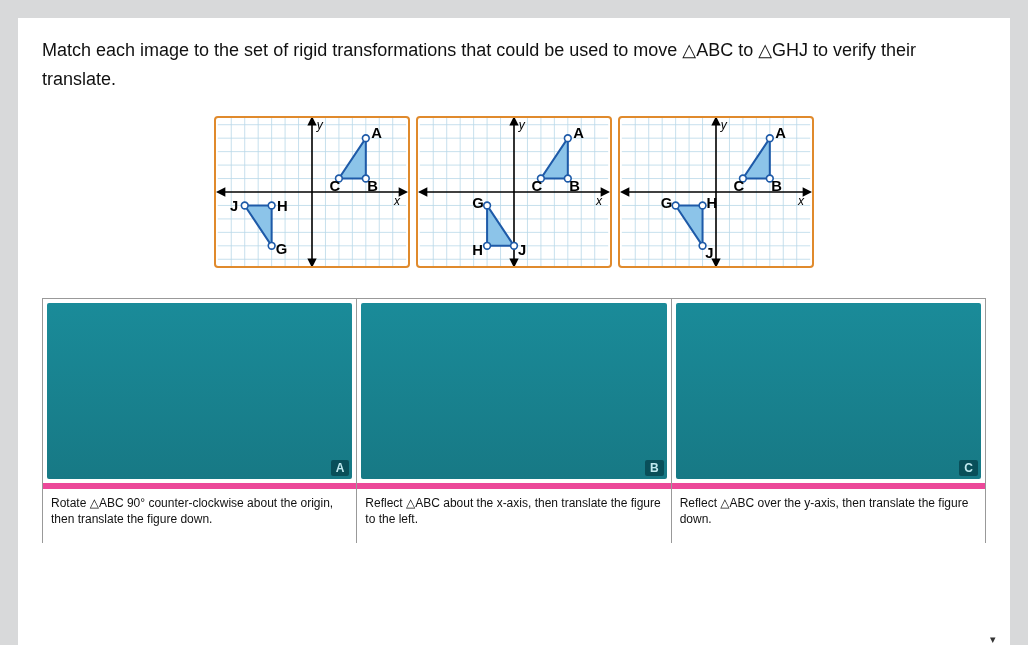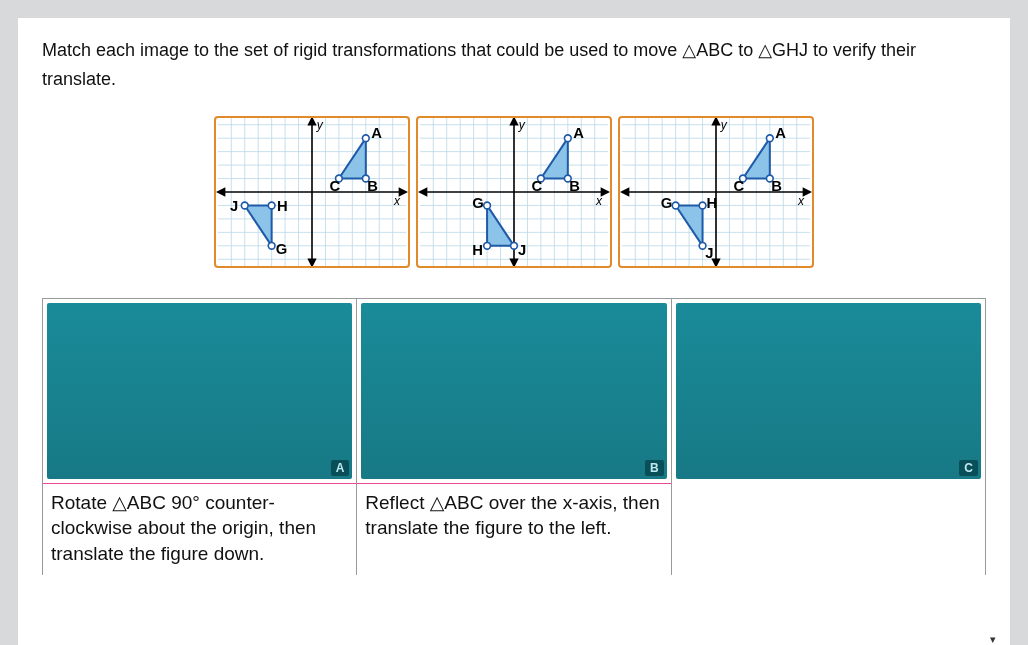--- a/index.html
+++ b/index.html
@@ -65,23 +65,23 @@
     bottom: 3px;
     right: 3px;
     background: rgba(0,50,60,.6);
     color: #bfe8ee;
     font-size: 12px;
     padding: 1px 5px;
     border-radius: 2px;
     font-weight: bold;
   }
   .drop-label {
-    border-top: 1px solid #ec4899;
+    border-top: 6px solid #ec4899;
     padding: 6px 8px 8px 8px;
-    font-size: 19px;
+    font-size: 12px;
     color: #111;
     line-height: 1.35;
     min-height: 60px;
   }
   .side-arrow {
     position: absolute;
     right: 6px;
     bottom: 16px;
     width: 14px;
     height: 14px;
@@ -269,23 +269,24 @@
     <div class="drop-col">
       <div class="drop-zone">
         <span class="drop-badge">A</span>
       </div>
       <div class="drop-label">Rotate △ABC 90° counter-clockwise about the origin, then translate the figure down.</div>
     </div>
     <div class="drop-col">
       <div class="drop-zone">
         <span class="drop-badge">B</span>
       </div>
-      <div class="drop-label">Reflect △ABC over the x-axis, then translate the figure to the left.</div>
+      <div class="drop-label">Reflect △ABC about the x-axis, then translate the figure to the left.</div>
     </div>
     <div class="drop-col">
       <div class="drop-zone">
         <span class="drop-badge">C</span>
       </div>
+      <div class="drop-label">Reflect △ABC over the y-axis, then translate the figure down.</div>
     </div>
   </div>
 
   <span class="side-arrow">▾</span>
 </div>
 
 </body></html>

